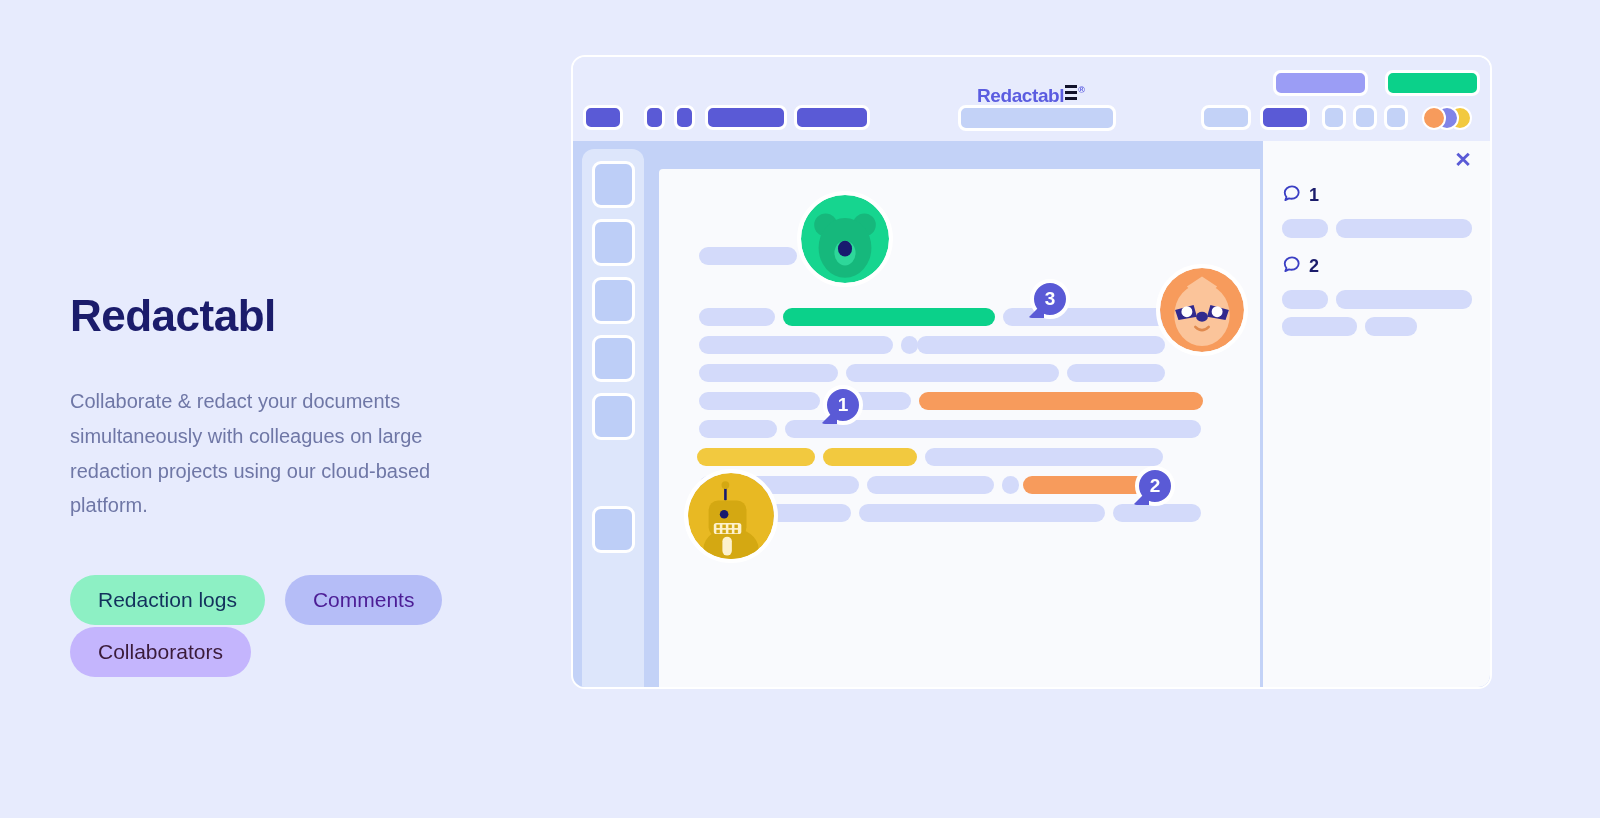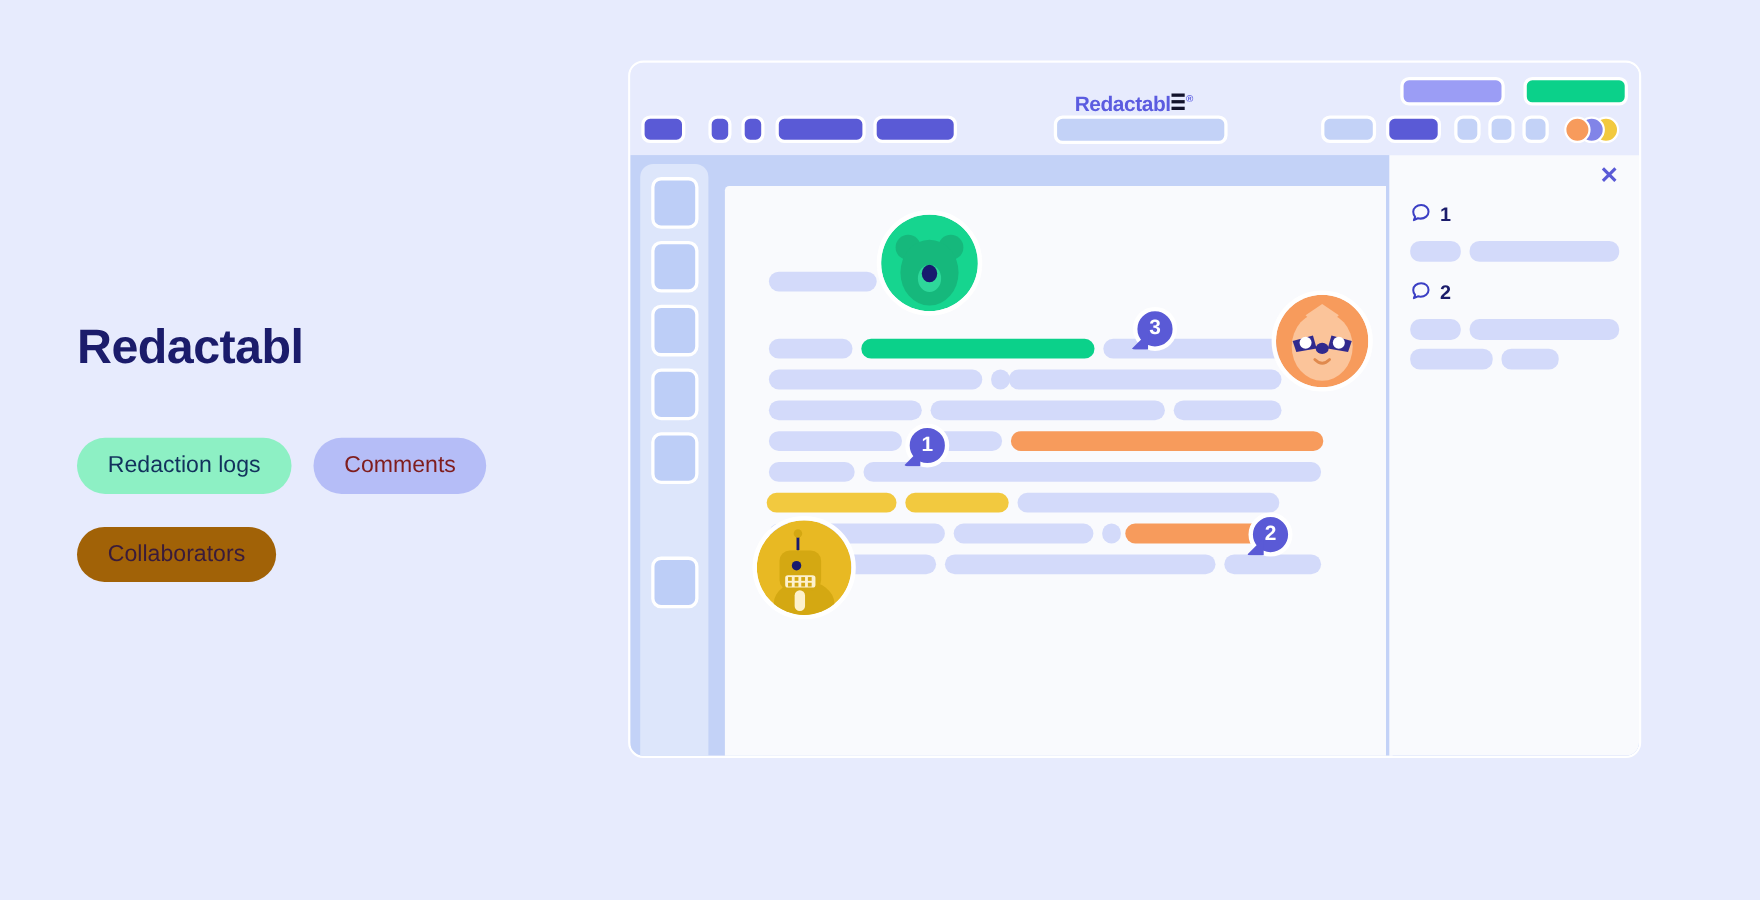--- a/index.html
+++ b/index.html
@@ -13,21 +13,21 @@
   
   .copy{ position:absolute; left:70px; top:225px; width:470px; }
   .headline{
     font-size:44px; line-height:1.38; font-weight:700;
     color:#1b1c6b; letter-spacing:-0.5px;
   }
   .subcopy{
     margin-top:38px; font-size:20px; line-height:1.73;
     color:#6f77a6; font-weight:400; max-width:430px;
   }
-  .pills{ margin-top:52px; display:flex; flex-wrap:wrap; gap:30px 20px; width:430px; }
+  .pills{ margin-top:52px; display:flex; flex-wrap:wrap; gap:2px 20px; width:430px; }
   .pill{
     border-radius:999px; padding:13px 28px; font-size:21px;
     color:#2b1b63; white-space:nowrap; line-height:1.15;
     border:none; cursor:pointer; font-family:inherit;
   }
 
   
   .app{
     position:absolute; left:571px; top:55px; width:921px; height:634px;
     background:#e7ebfd; border-radius:14px; border:2px solid #ffffff;
@@ -118,24 +118,25 @@
 </head>
 <body>
 
 <div class="page">
 
   <div class="copy">
     <h1 class="headline">
       <br>
       <span>Redactabl</span>
     </h1>
+    <p class="subcopy">Collaborate &amp; redact your documents simultaneously with colleagues on large redaction projects using our cloud-based platform.</p>
     <div class="pills" id="pills">
         <button class="pill" style="background: rgb(141, 240, 196); color: rgb(18, 49, 92);">Redaction logs</button>
-        <button class="pill" style="background: rgb(181, 189, 247); color: #7f1d1d;">Comments</button>
-        <button class="pill" style="background: #a16207; color: rgb(58, 27, 58);">Collaborators</button>
+        <button class="pill" style="background: rgb(181, 189, 247); color: #4c1d95;">Comments</button>
+        <button class="pill" style="background: #c4b5fd; color: rgb(58, 27, 58);">Collaborators</button>
       </div>
   </div>
 
   <div class="app">
 
     <div class="app-header">
 
       <div class="logo">
         <span>Redactabl</span>
         <span class="logo-mark"></span>

